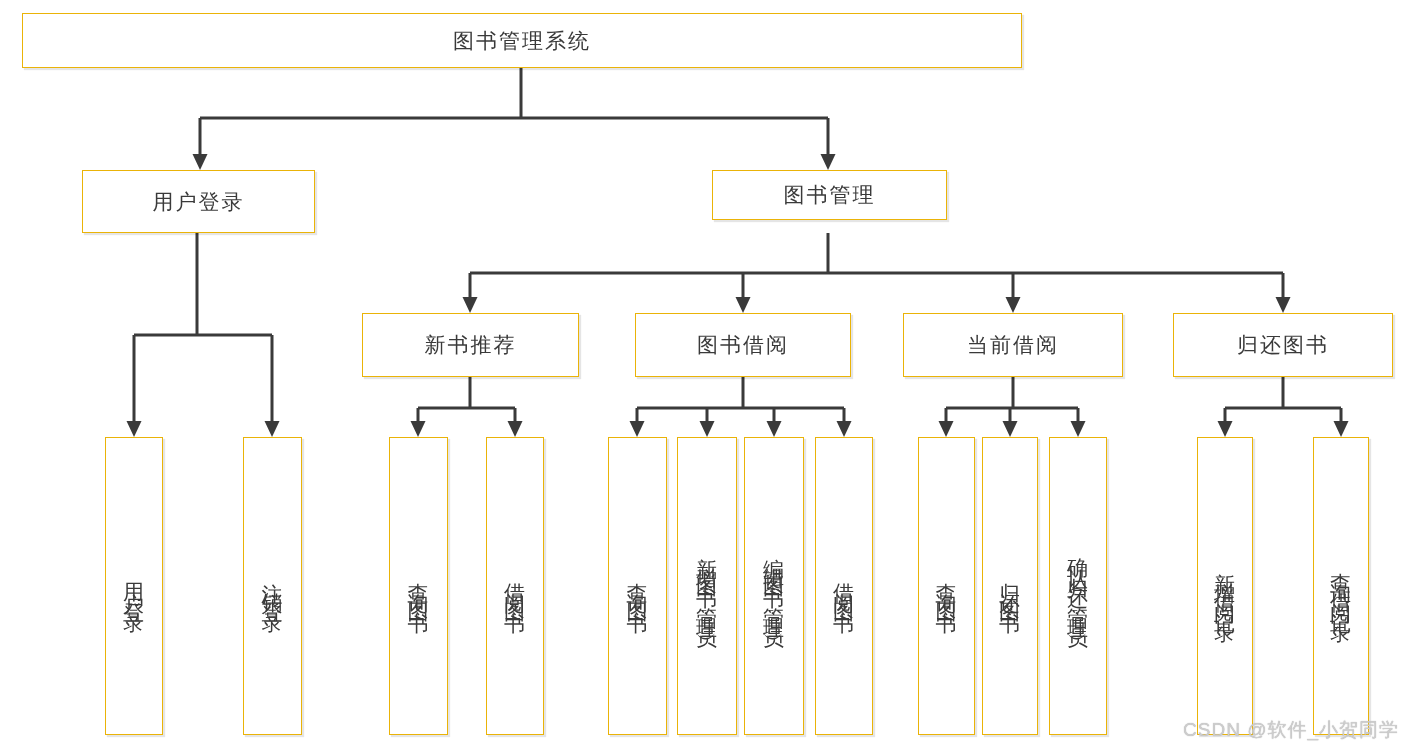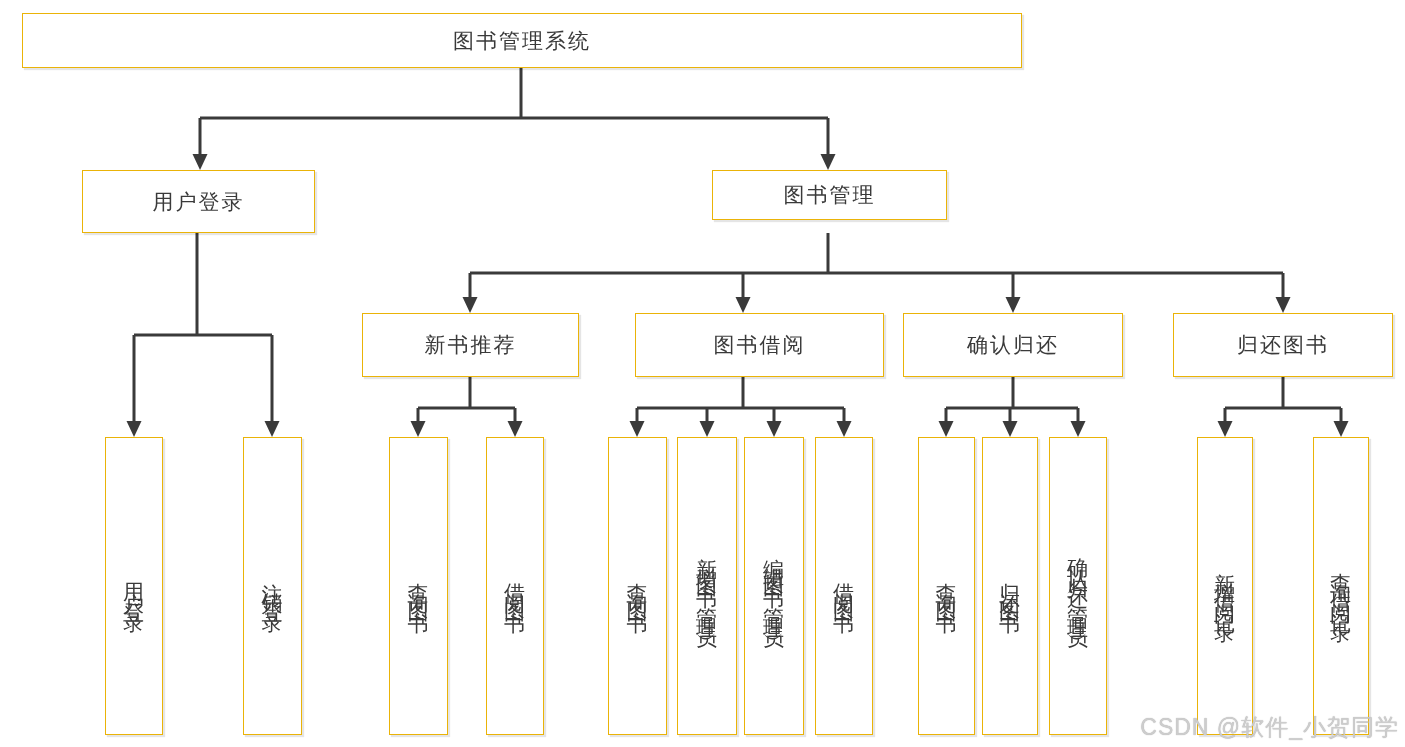--- a/index.html
+++ b/index.html
@@ -37,21 +37,21 @@
     text-orientation: mixed;
     font-size: 21px;
     letter-spacing: 10px;
     line-height: 1;
     white-space: nowrap;
   }
   .watermark {
     position: absolute;
     right: 6px;
     bottom: 4px;
-    font-size: 23px;
+    font-size: 19px;
     letter-spacing: 1px;
     color: #cdcdcd;
     text-shadow: 0 0 1px #a6a6a6;
     z-index: 5;
     white-space: nowrap;
   }
 </style>
 </head>
 <body>
 
@@ -96,25 +96,25 @@
   <div class="box" style="left:82px; top:170px; width:233px; height:63px;">
     <span class="hlabel">用户登录</span>
   </div>
   <div class="box" style="left:712px; top:170px; width:235px; height:50px;">
     <span class="hlabel">图书管理</span>
   </div>
 
   <div class="box" style="left:362px; top:313px; width:217px; height:64px;">
     <span class="hlabel">新书推荐</span>
   </div>
-  <div class="box" style="left:635px; top:313px; width:249px; height:64px;">
+  <div class="box" style="left:635px; top:313px; width:216px; height:64px;">
     <span class="hlabel">图书借阅</span>
   </div>
   <div class="box" style="left:903px; top:313px; width:220px; height:64px;">
-    <span class="hlabel">确认归还</span>
+    <span class="hlabel">当前借阅</span>
   </div>
   <div class="box" style="left:1173px; top:313px; width:220px; height:64px;">
     <span class="hlabel">归还图书</span>
   </div>
 
   <div class="box leaf" style="left:105px; top:437px; width:58px; height:298px;">
     <span class="vlabel">用户登录</span>
   </div>
   <div class="box leaf" style="left:243px; top:437px; width:59px; height:298px;">
     <span class="vlabel">注销登录</span>

